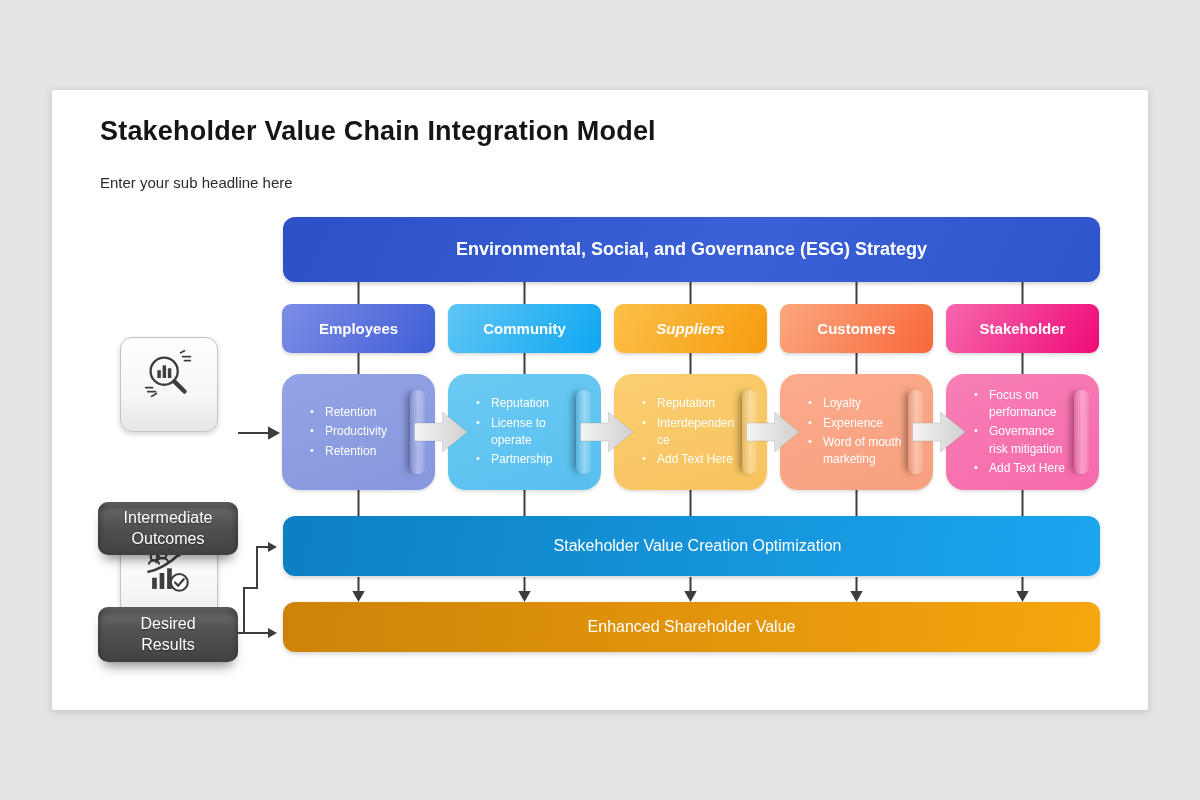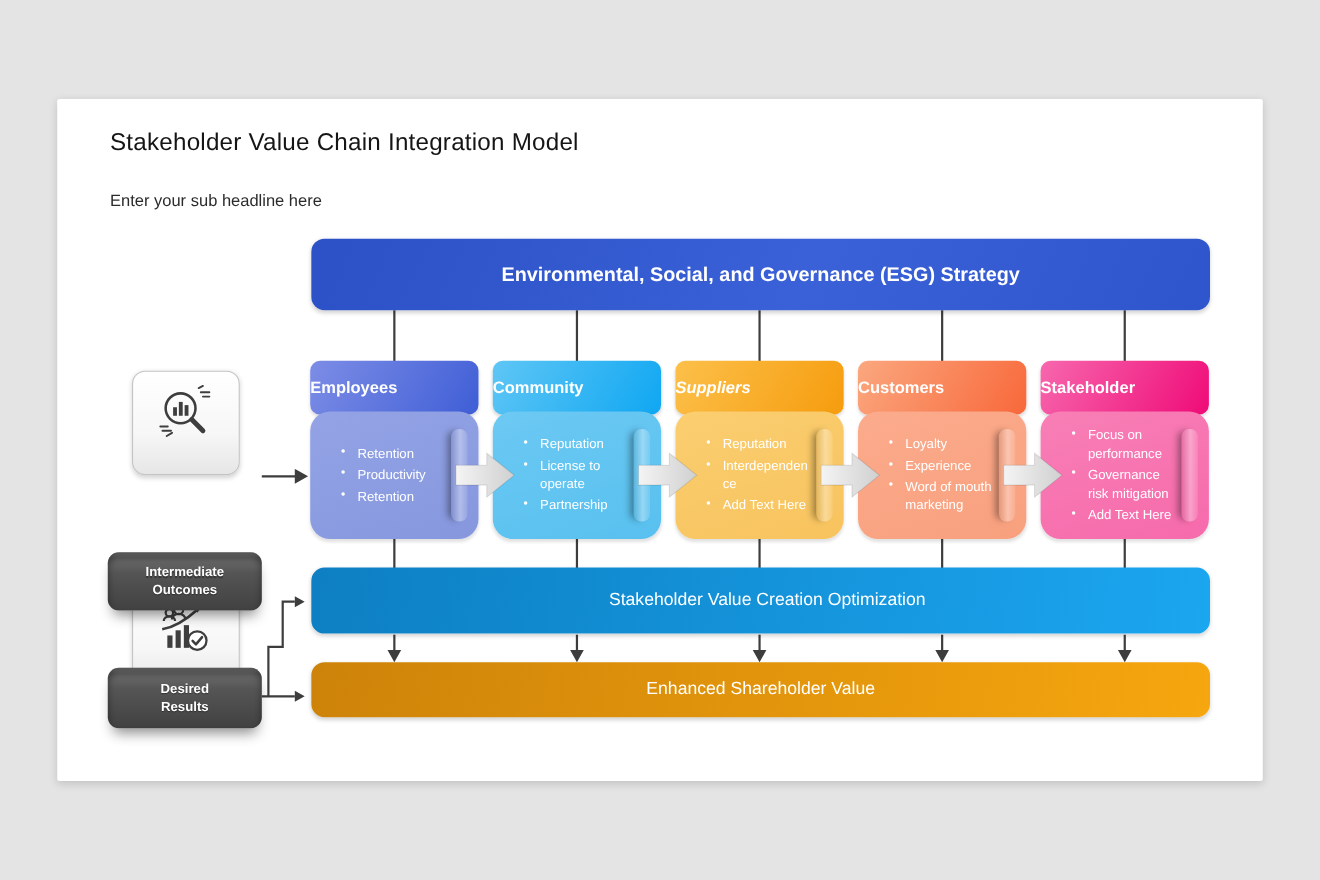--- a/index.html
+++ b/index.html
@@ -10,43 +10,42 @@
     position:relative;
     overflow:hidden;
   }
   .slide {
     position:absolute; left:52px; top:90px; width:1096px; height:620px;
     background:#ffffff; border-radius:2px;
     box-shadow:0 2px 8px rgba(0,0,0,0.15);
   }
   .slide-title {
     position:absolute; left:48px; top:26px;
-    font-size:22px; font-weight:400; color:#151515; letter-spacing:0.2px;
+    font-size:27px; font-weight:700; color:#151515; letter-spacing:0.2px;
   }
   .slide-subtitle {
     position:absolute; left:48px; top:84px;
     font-size:15px; font-weight:400; color:#2b2b2b;
   }
   svg.layer { position:absolute; left:0; top:0; width:1096px; height:620px; }
   .layer-back { z-index:1; }
   .layer-front { z-index:5; pointer-events:none; }
 
   .esg-banner {
     position:absolute; left:231px; top:127px; width:817px; height:65px; z-index:2;
     background:linear-gradient(115deg,#2c50c5 0%,#3a61d8 55%,#2f55cd 100%);
     border-radius:12px; display:flex; align-items:center; justify-content:center;
     box-shadow:0 2px 4px rgba(0,0,0,0.18);
   }
   .esg-banner span { color:#fff; font-size:18px; font-weight:700; }
 
   .col-header {
     position:absolute; top:214px; width:153px; height:49px; z-index:2;
-    border-radius:9px; display:flex; align-items:center; 
+    border-radius:9px; display:flex; align-items:center; justify-content:center;
     box-shadow:0 2px 3px rgba(0,0,0,0.15);
-    margin-top:24px;
   }
   .col-header span { color:#fff; font-size:15px; font-weight:700; }
   .hdr-0 { left:230px; background:linear-gradient(120deg,#7d8de6 0%,#3f5ed6 100%); }
   .hdr-1 { left:396px; background:linear-gradient(120deg,#5fc6f5 0%,#0fa7f2 100%); }
   .hdr-2 { left:562px; background:linear-gradient(120deg,#fcc04a 0%,#f69c0e 100%);font-style:italic; }
   .hdr-3 { left:728px; background:linear-gradient(120deg,#fba77f 0%,#f8683a 100%); }
   .hdr-4 { left:894px; background:linear-gradient(120deg,#f767ae 0%,#ef0b77 100%); }
 
   .detail-box {
     position:absolute; top:284px; width:153px; height:116px; z-index:2;
@@ -99,21 +98,21 @@
   .badge-pocket {
     position:absolute; left:46px; width:140px; z-index:4;
     background:linear-gradient(180deg,#9b9b9b 0%,#6b6b6b 10%,#555555 35%,#414141 100%);
     border-radius:10px;
     box-shadow:inset 0 5px 7px rgba(0,0,0,0.45), 0 9px 12px -5px rgba(0,0,0,0.45);
     display:flex; flex-direction:column; align-items:center; justify-content:center;
   }
   .pocket-1 { top:412px; height:53px; }
   .pocket-2 { top:517px; height:55px; }
   .badge-pocket span {
-    color:#fff; font-size:12px; font-weight:700; line-height:1.3;
+    color:#fff; font-size:16px; font-weight:400; line-height:1.3;
     text-shadow:0 1px 1px rgba(0,0,0,0.4);
   }
 </style>
 </head>
 <body>
 
 <div class="slide">
 
   <h1 class="slide-title">Stakeholder Value Chain Integration Model</h1>
   <p class="slide-subtitle">Enter your sub headline here</p>

